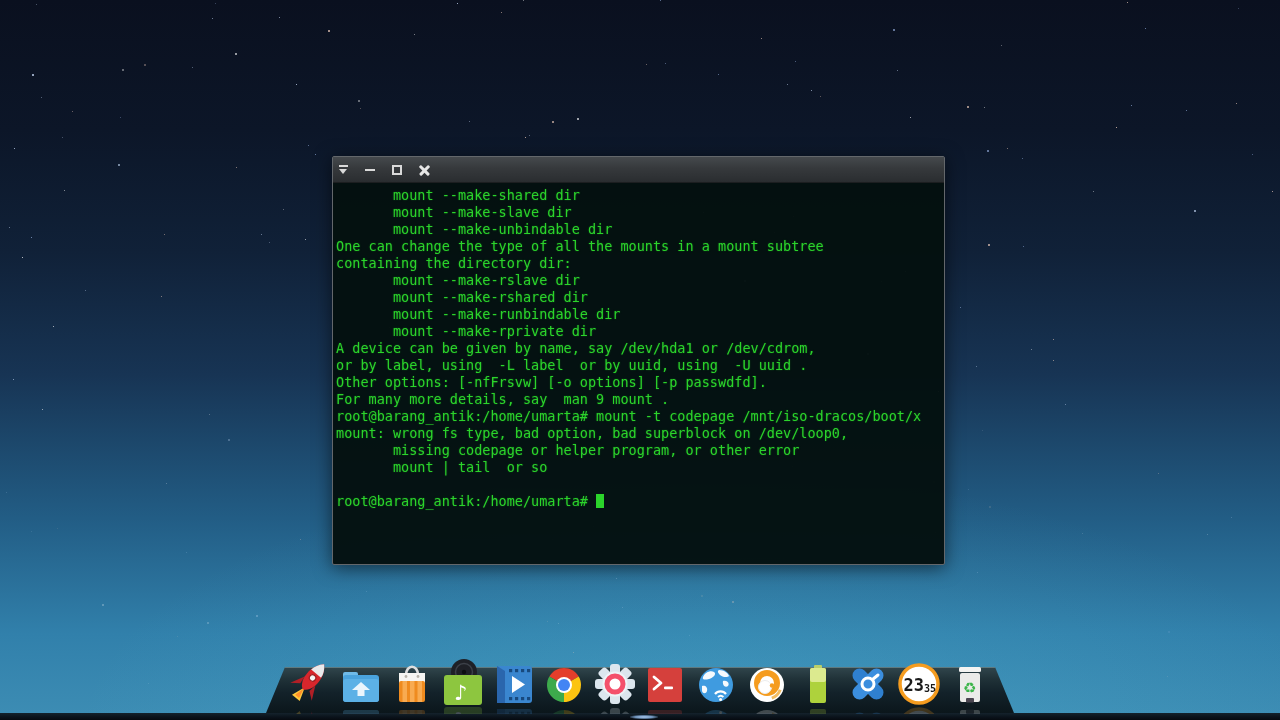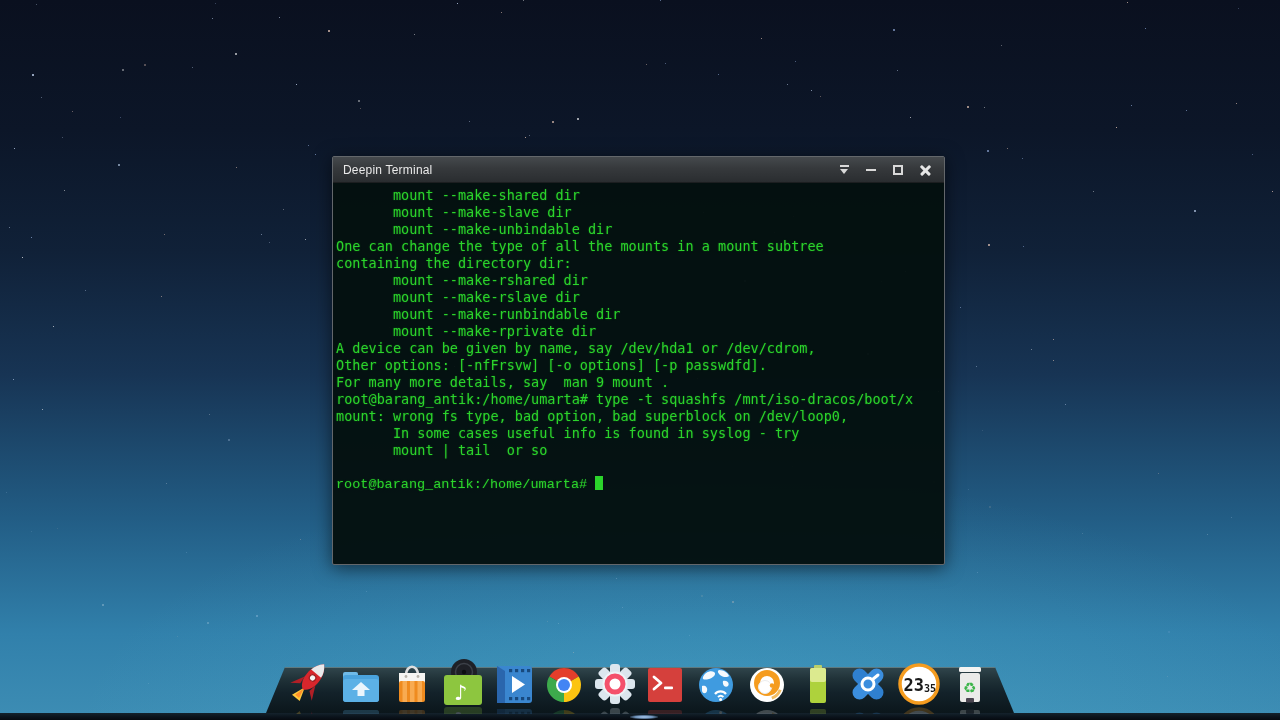--- a/index.html
+++ b/index.html
@@ -43,21 +43,21 @@
   .close-glyph::after  { transform:rotate(-45deg); }
 
   .term-body {
     height:382px; padding:4px 3px 0 3px; overflow:hidden;
     font-family:"DejaVu Sans Mono", monospace;
     font-size:13.5px; line-height:17px;
     color:var(--term-green, #2bd42b);
     text-shadow:0 0 2px rgba(43,212,43,0.35);
   }
   .tline { white-space:pre; min-height:17px; }
-  .prompt-line { white-space:pre; min-height:17px;font-family:Liberation Mono, monospace; }
+  .prompt-line { white-space:pre; min-height:17px; }
   .cursor { display:inline-block; width:8px; height:14px; background:var(--term-green, #2bd42b); vertical-align:-2px; }
 
   
   .bottom-strip {
     position:absolute; left:0; bottom:0; width:1280px; height:7px;
     background:linear-gradient(180deg, #14222c 0%, #0a121a 60%, #060b10 100%);
   }
   .dock-handle {
     position:absolute; left:630px; bottom:1.5px; width:28px; height:4px; border-radius:2px;
     background:radial-gradient(ellipse at center, #aecdf0 0%, #6f93bb 45%, rgba(60,90,120,0) 80%);
@@ -233,21 +233,20 @@
     <div class="star" style="left: 729.399px; top: 486.514px; width: 1px; height: 1px; background: rgb(255, 217, 196); opacity: 0.13;"></div>
     <div class="star" style="left: 278.701px; top: 16.6439px; width: 1px; height: 1px; background: rgb(207, 226, 255); opacity: 0.72;"></div>
     <div class="star" style="left: 8.78797px; top: 226.81px; width: 1px; height: 1px; background: rgb(207, 226, 255); opacity: 0.59;"></div>
     <div class="star" style="left: 987.203px; top: 149.765px; width: 2px; height: 2px; background: rgb(157, 184, 232); opacity: 0.79;"></div>
     <div class="star" style="left: 413.961px; top: 33.6012px; width: 1px; height: 1px; background: rgb(255, 255, 255); opacity: 0.59;"></div>
     <div class="star" style="left: 457.064px; top: 3.25266px; width: 1px; height: 1px; background: rgb(207, 226, 255); opacity: 0.95;"></div>
   </div>
 
 <div class="window">
   <div class="titlebar">
-    <div class="title">Deepin Terminal</div>
     <div class="win-controls">
       <div class="wbtn">
         <span class="menu-glyph">
             <span class="bar"></span>
             <span class="tri"></span>
           </span>
       </div>
       <div class="wbtn">
         <span class="min-glyph"></span>
       </div>
@@ -259,30 +258,31 @@
       </div>
     </div>
   </div>
   <div class="term-body">
     <div>
         <div class="tline">       mount --make-shared dir</div>
         <div class="tline">       mount --make-slave dir</div>
         <div class="tline">       mount --make-unbindable dir</div>
         <div class="tline">One can change the type of all the mounts in a mount subtree</div>
         <div class="tline">containing the directory dir:</div>
+        <div class="tline">       mount --make-rslave dir</div>
         <div class="tline">       mount --make-rshared dir</div>
-        <div class="tline">       mount --make-rslave dir</div>
         <div class="tline">       mount --make-runbindable dir</div>
         <div class="tline">       mount --make-rprivate dir</div>
         <div class="tline">A device can be given by name, say /dev/hda1 or /dev/cdrom,</div>
+        <div class="tline">or by label, using  -L label  or by uuid, using  -U uuid .</div>
         <div class="tline">Other options: [-nfFrsvw] [-o options] [-p passwdfd].</div>
         <div class="tline">For many more details, say  man 9 mount .</div>
-        <div class="tline">root@barang_antik:/home/umarta# type -t squashfs /mnt/iso-dracos/boot/x</div>
+        <div class="tline">root@barang_antik:/home/umarta# mount -t codepage /mnt/iso-dracos/boot/x</div>
         <div class="tline">mount: wrong fs type, bad option, bad superblock on /dev/loop0,</div>
-        <div class="tline">       In some cases useful info is found in syslog - try</div>
+        <div class="tline">       missing codepage or helper program, or other error</div>
         <div class="tline">       mount | tail  or so</div>
         <div class="tline"></div>
       </div>
     <div class="prompt-line"><span>root@barang_antik:/home/umarta# </span><span class="cursor"></span></div>
   </div>
 </div>
 
 <div class="bottom-strip"></div>
 <div class="dock-handle"></div>
 <div class="dock-board"></div>

